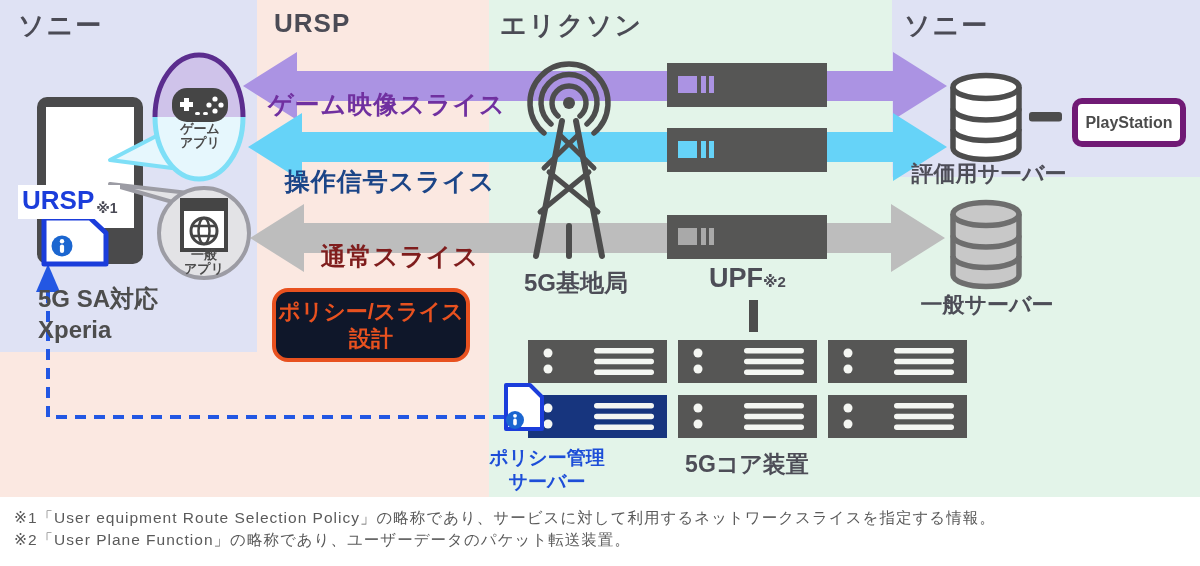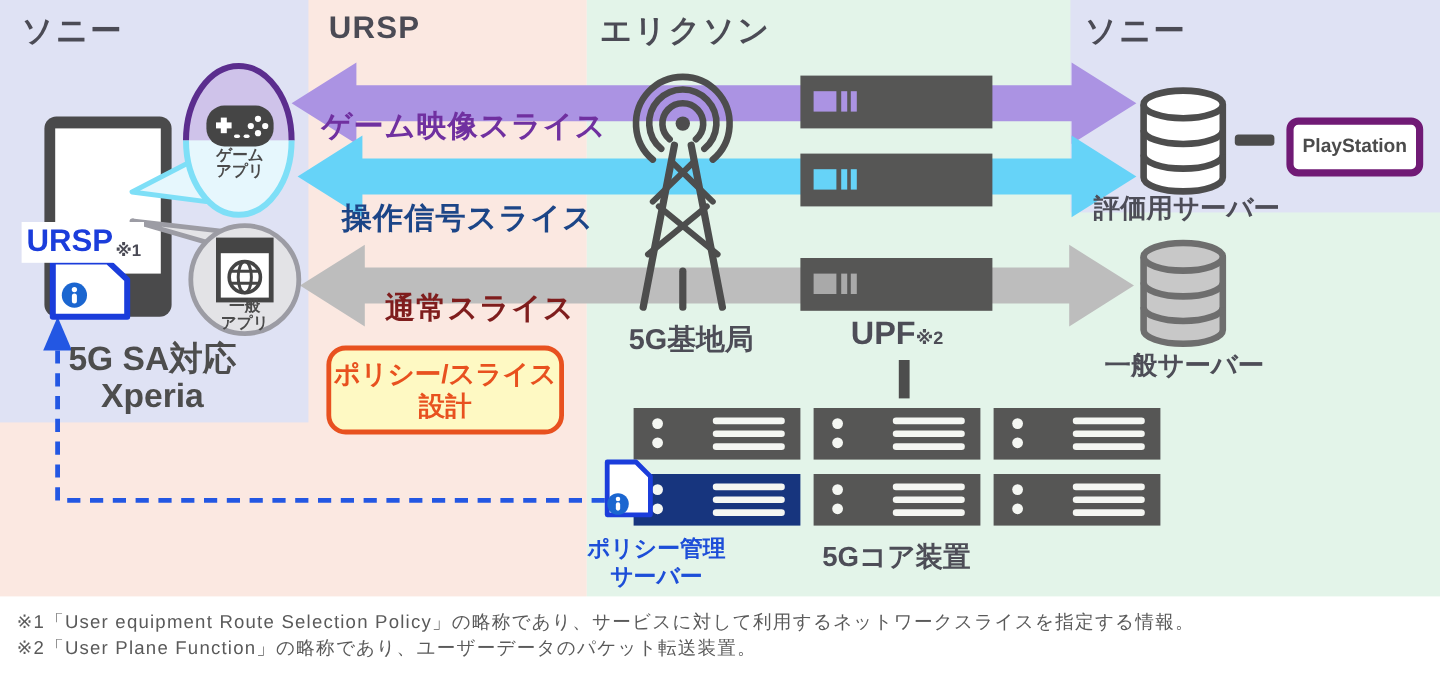--- a/index.html
+++ b/index.html
@@ -19,27 +19,27 @@
   .hdr-kddi{left:274px;top:8px;letter-spacing:1px;}
   .hdr-ericsson{left:500px;top:8px;text-align:right;}
   .hdr-sony-right{left:904px;top:8px;}
   .slice-label{font-size:25px;font-weight:bold;text-align:center;letter-spacing:1px;margin-top:16px;}
   .slice-0{left:268px;top:72px;width:212px;color:#7030a0;}
   .slice-1{left:284px;top:149px;width:212px;color:#1c4587;}
   .slice-2{left:300px;top:224px;width:200px;color:#7f1d1d;}
   .ursp{left:18px;top:185px;background:#ffffff;padding:1px 4px;z-index:3;
         font-size:26px;font-weight:bold;color:#1b3ddb;line-height:28px;}
   .ursp .ref{font-size:14px;color:#4a4a55;font-weight:bold;position:relative;top:4px;left:2px;}
-  .device-name{left:38px;top:283px;width:178px;text-align:center;
-        font-size:28px;font-weight:bold;line-height:31px;color:#4d4d4d;}
+  .device-name{left:38px;top:283px;width:178px;
+        font-size:24px;font-weight:bold;line-height:31px;color:#4d4d4d;}
   .bubble-label{font-size:13px;font-weight:bold;text-align:center;line-height:14px;color:#4b4b4b;}
   .game-app-label{left:170px;top:122px;width:60px;}
   .general-app-label{left:174px;top:248px;width:60px;}
   .policy-design{left:272px;top:288px;width:198px;height:74px;box-sizing:border-box;
-        border:4px solid #e8511f;border-radius:16px;background:#fef9c3;z-index:2;position:absolute;
+        border:4px solid #e8511f;border-radius:16px;background:#0f172a;z-index:2;position:absolute;
         display:flex;flex-direction:column;justify-content:center;align-items:center;
         font-size:22px;font-weight:bold;color:#e8511f;line-height:27px;text-align:center;}
   .base-station{left:505px;top:267px;width:142px;text-align:center;font-size:24px;font-weight:bold;}
   .upf-label{left:685px;top:263px;width:125px;text-align:center;font-size:27px;font-weight:bold;}
   .upf-label .ref{font-size:15px;font-weight:bold;}
   .core-label{left:672px;top:449px;width:150px;text-align:center;font-size:23px;font-weight:bold;}
   .policy-server-label{left:468px;top:446px;width:158px;text-align:center;
         font-size:19px;font-weight:bold;color:#1d4ed8;line-height:24px;}
   .eval-server-label{left:893px;top:159px;width:192px;text-align:center;font-size:22px;font-weight:bold;}
   .general-server-label{left:893px;top:290px;width:188px;text-align:center;font-size:22px;font-weight:bold;}

